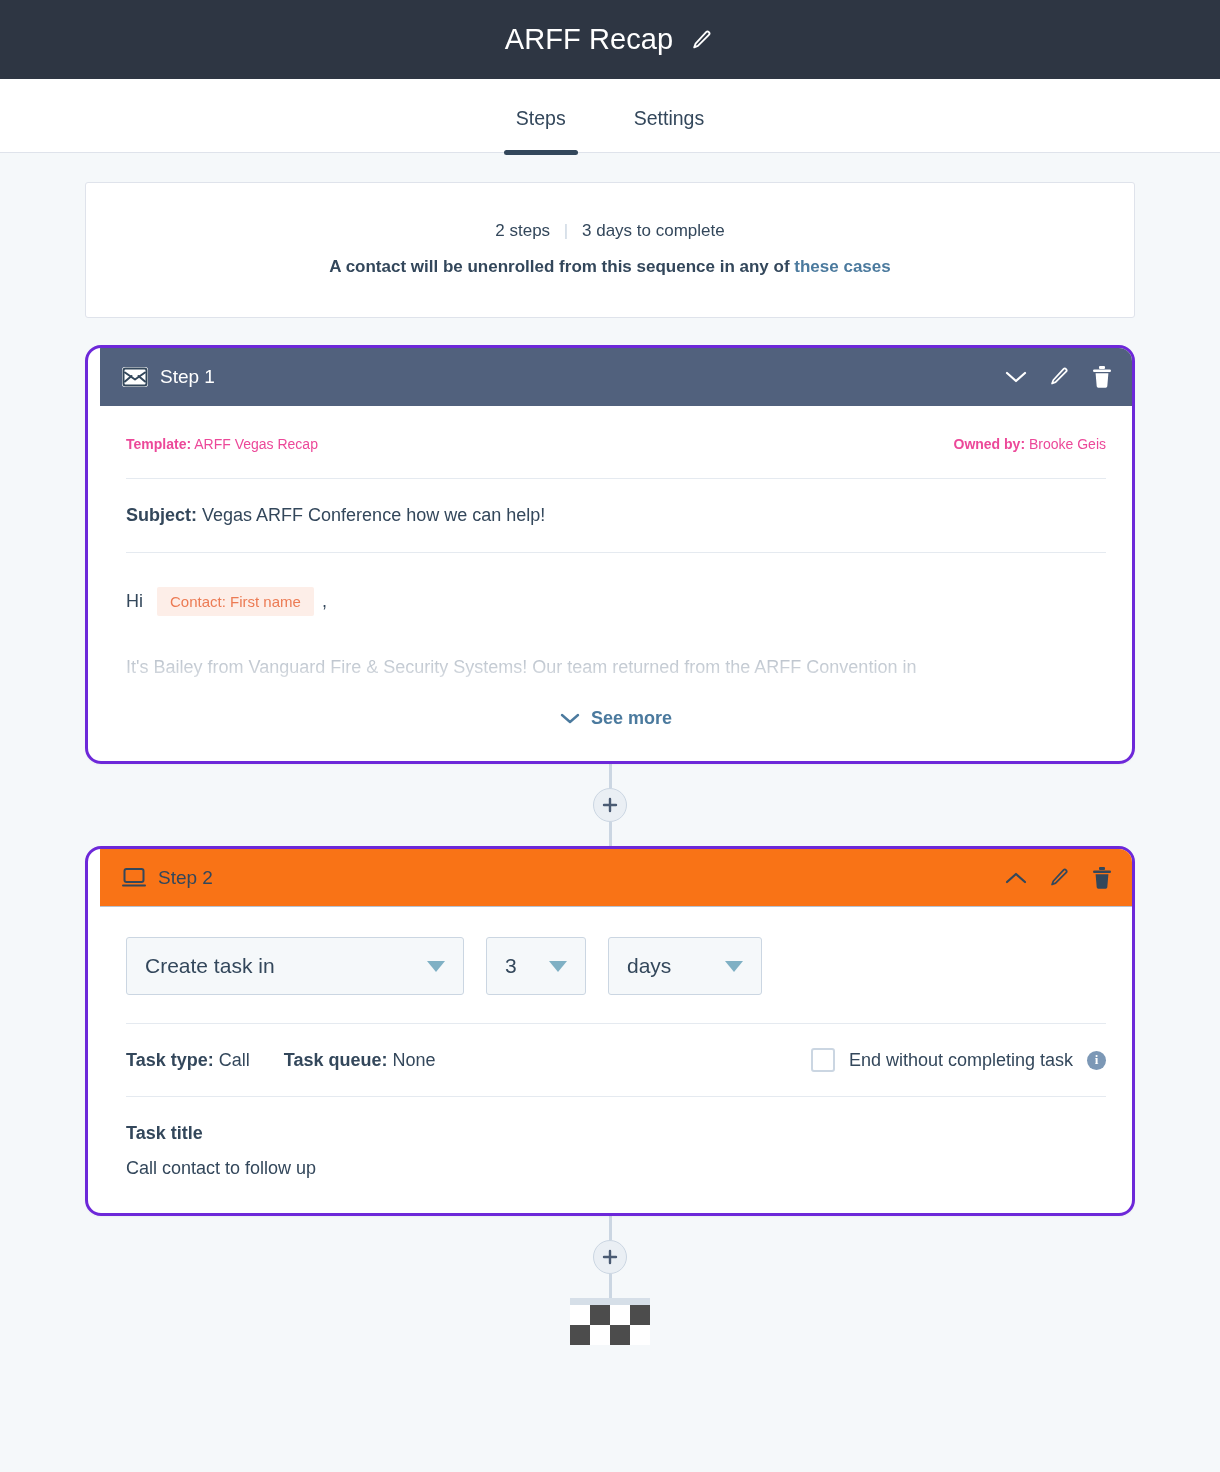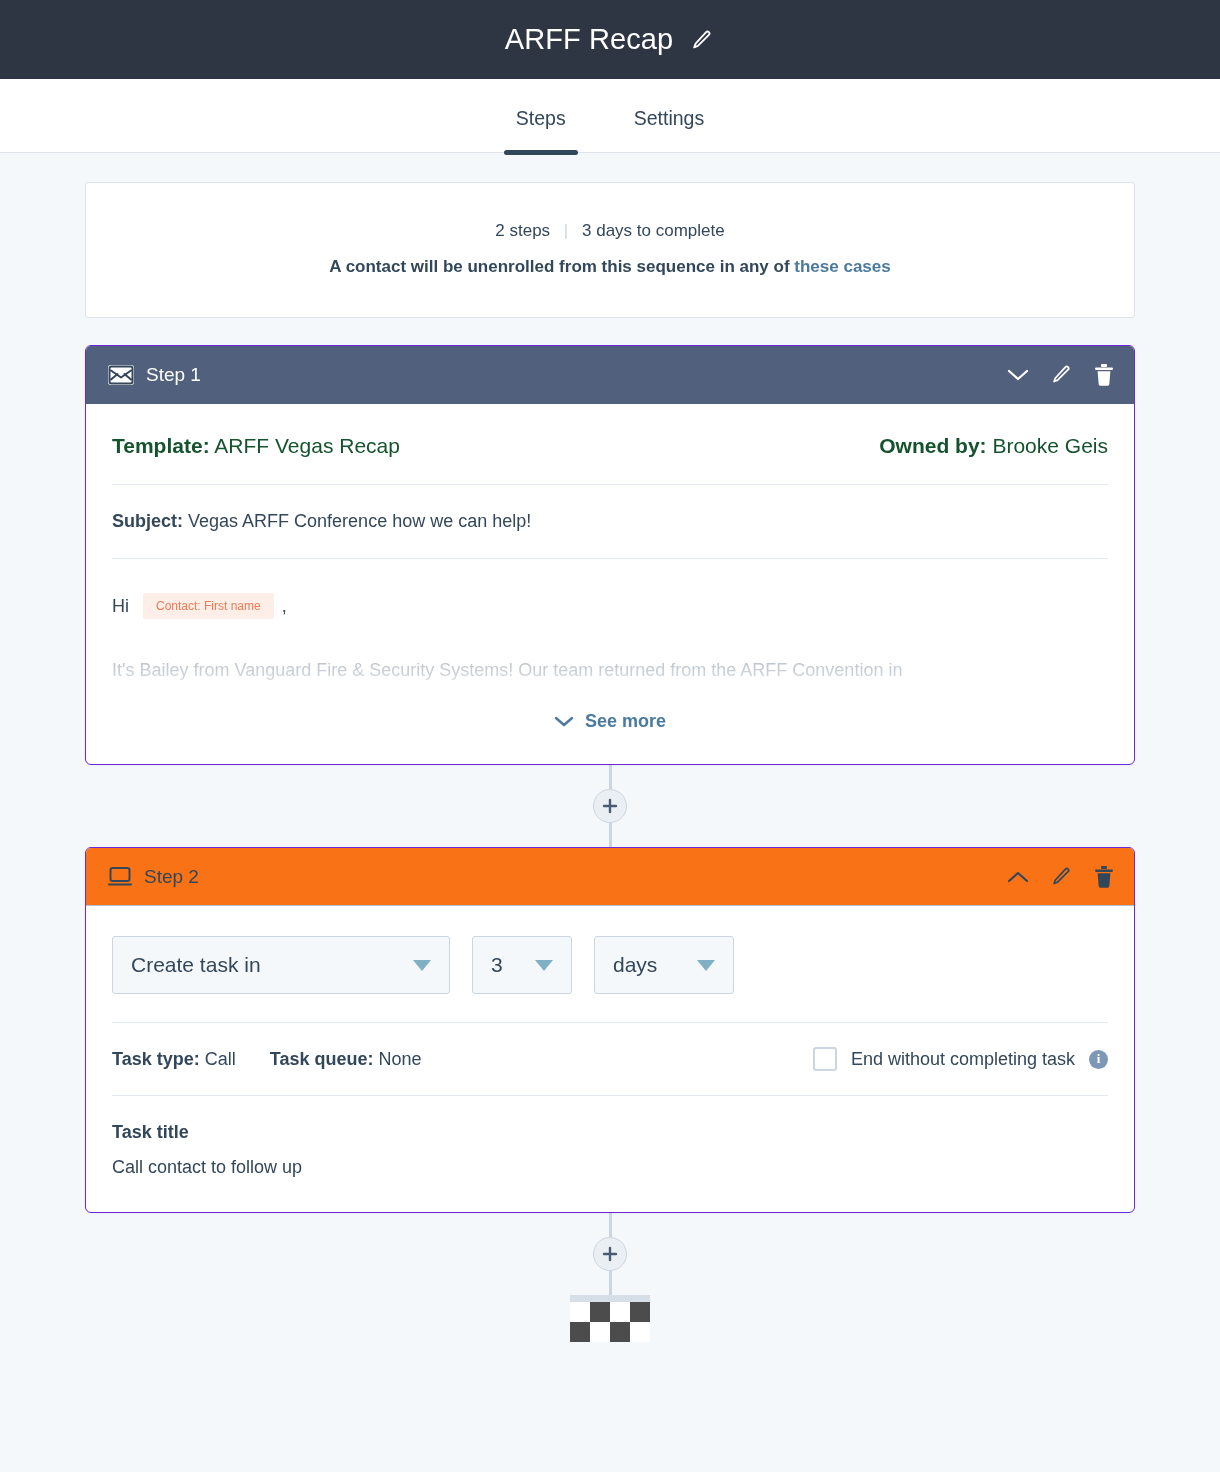--- a/index.html
+++ b/index.html
@@ -105,26 +105,27 @@
   .summary-link {
     color: #4b7a9e;
     font-weight: bold;
     text-decoration: none;
     cursor: pointer;
   }
 
   
   .step-card {
     margin-top: 27px;
-    border-radius: 6px;
+    border-radius: 16px;
     background: #ffffff;
-    border: 1px solid #6d28d9;
+    border: 3px solid #6d28d9;
     box-shadow: 0 1px 2px rgba(0,0,0,.04);
     overflow: hidden;
     position: relative;
+    padding-left: 12px;
   }
   .step-head {
     height: 58px;
     display: flex;
     align-items: center;
     padding: 0 20px 0 22px;
     gap: 12px;
   }
   .step-head.email  { background: #51617d; border-bottom: 1px solid #51617d; }
   .step-head.task   { background: #f97316; border-bottom: 1px solid #b7c2d0; }
@@ -137,22 +138,22 @@
   .head-actions { display:flex; align-items:center; gap: 22px; }
 
   .step-body { padding: 0 26px; }
 
   .row-flex { display:flex; align-items:baseline; }
   .row-flex .right { margin-left:auto; }
 
   .meta-row {
     padding: 30px 0 26px 0;
     border-bottom: 1px solid #e5eaf0;
-    font-size: 21px;
-    color: #14532d;
+    font-size: 14px;
+    color: #ec4899;
   }
   .meta-row b { font-weight: bold; }
   .subject-row {
     padding: 26px 0 26px 0;
     border-bottom: 1px solid #e5eaf0;
     font-size: 18px;
     color: #33475b;
   }
   .subject-row b { font-weight: bold; }
 
@@ -167,21 +168,21 @@
     align-items: center;
     gap: 0px;
     margin-bottom: 38px;
   }
   .greet-hi { margin-right: 14px; }
   .token {
     background: #fdeee8;
     color: #ec7b54;
     padding: 7px 13px;
     border-radius: 2px;
-    font-size: 12px;
+    font-size: 15px;
     line-height: 1;
   }
   .greet-comma { margin-left: 8px; }
   .fade-text {
     color: #b0b9c4;
     font-size: 18px;
     line-height: 1.45;
     white-space: nowrap;
     overflow: hidden;
     -webkit-mask-image: linear-gradient(to bottom, rgba(0,0,0,.92) 0%, rgba(0,0,0,.55) 65%, rgba(0,0,0,0) 100%);
@@ -215,21 +216,21 @@
     display: flex;
     align-items: center;
     padding: 0 18px;
     font-size: 21px;
     color: #33475b;
     cursor: pointer;
     gap: 28px;
   }
   .select.wide { width: 338px; }
   .select.narrow { width: 100px; }
-  .select.mid { width: 140px; }
+  .select.mid { width: 154px; }
   .select .sel-label { flex: 1; white-space: nowrap; }
   .caret {
     width: 0; height: 0;
     border-left: 9px solid transparent;
     border-right: 9px solid transparent;
     border-top: 11px solid #7fb0c4;
     flex: none;
   }
 
   .task-meta-row {

